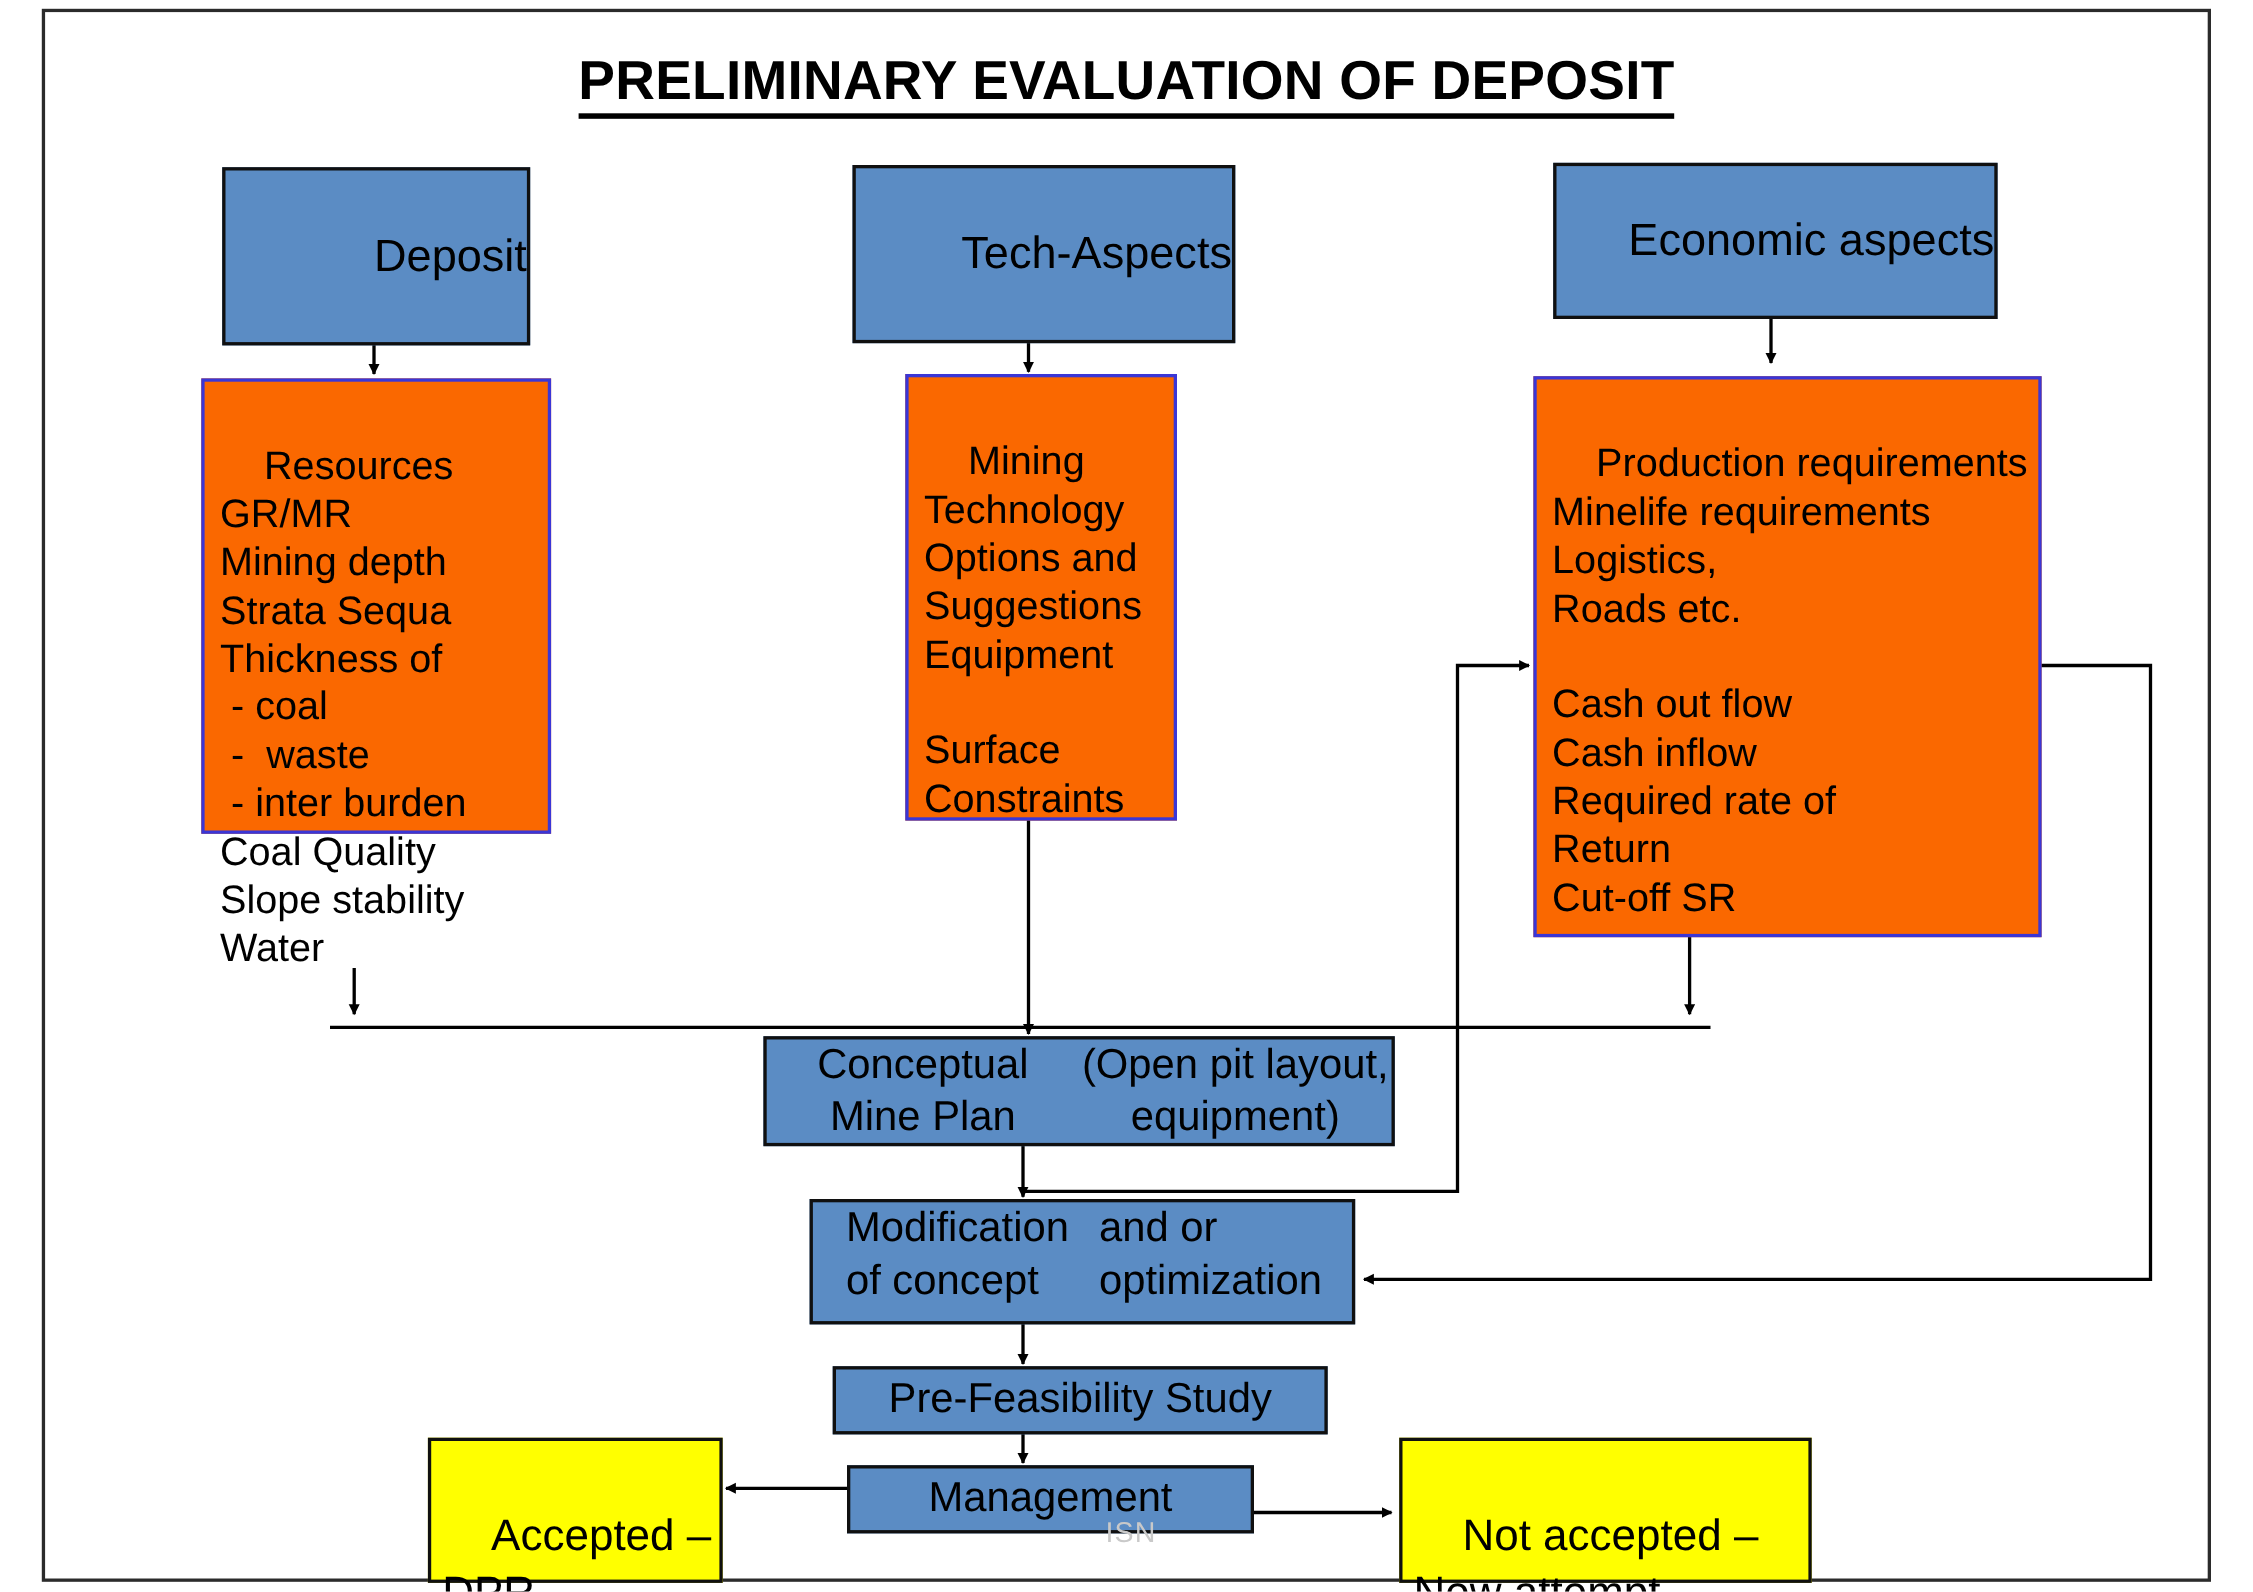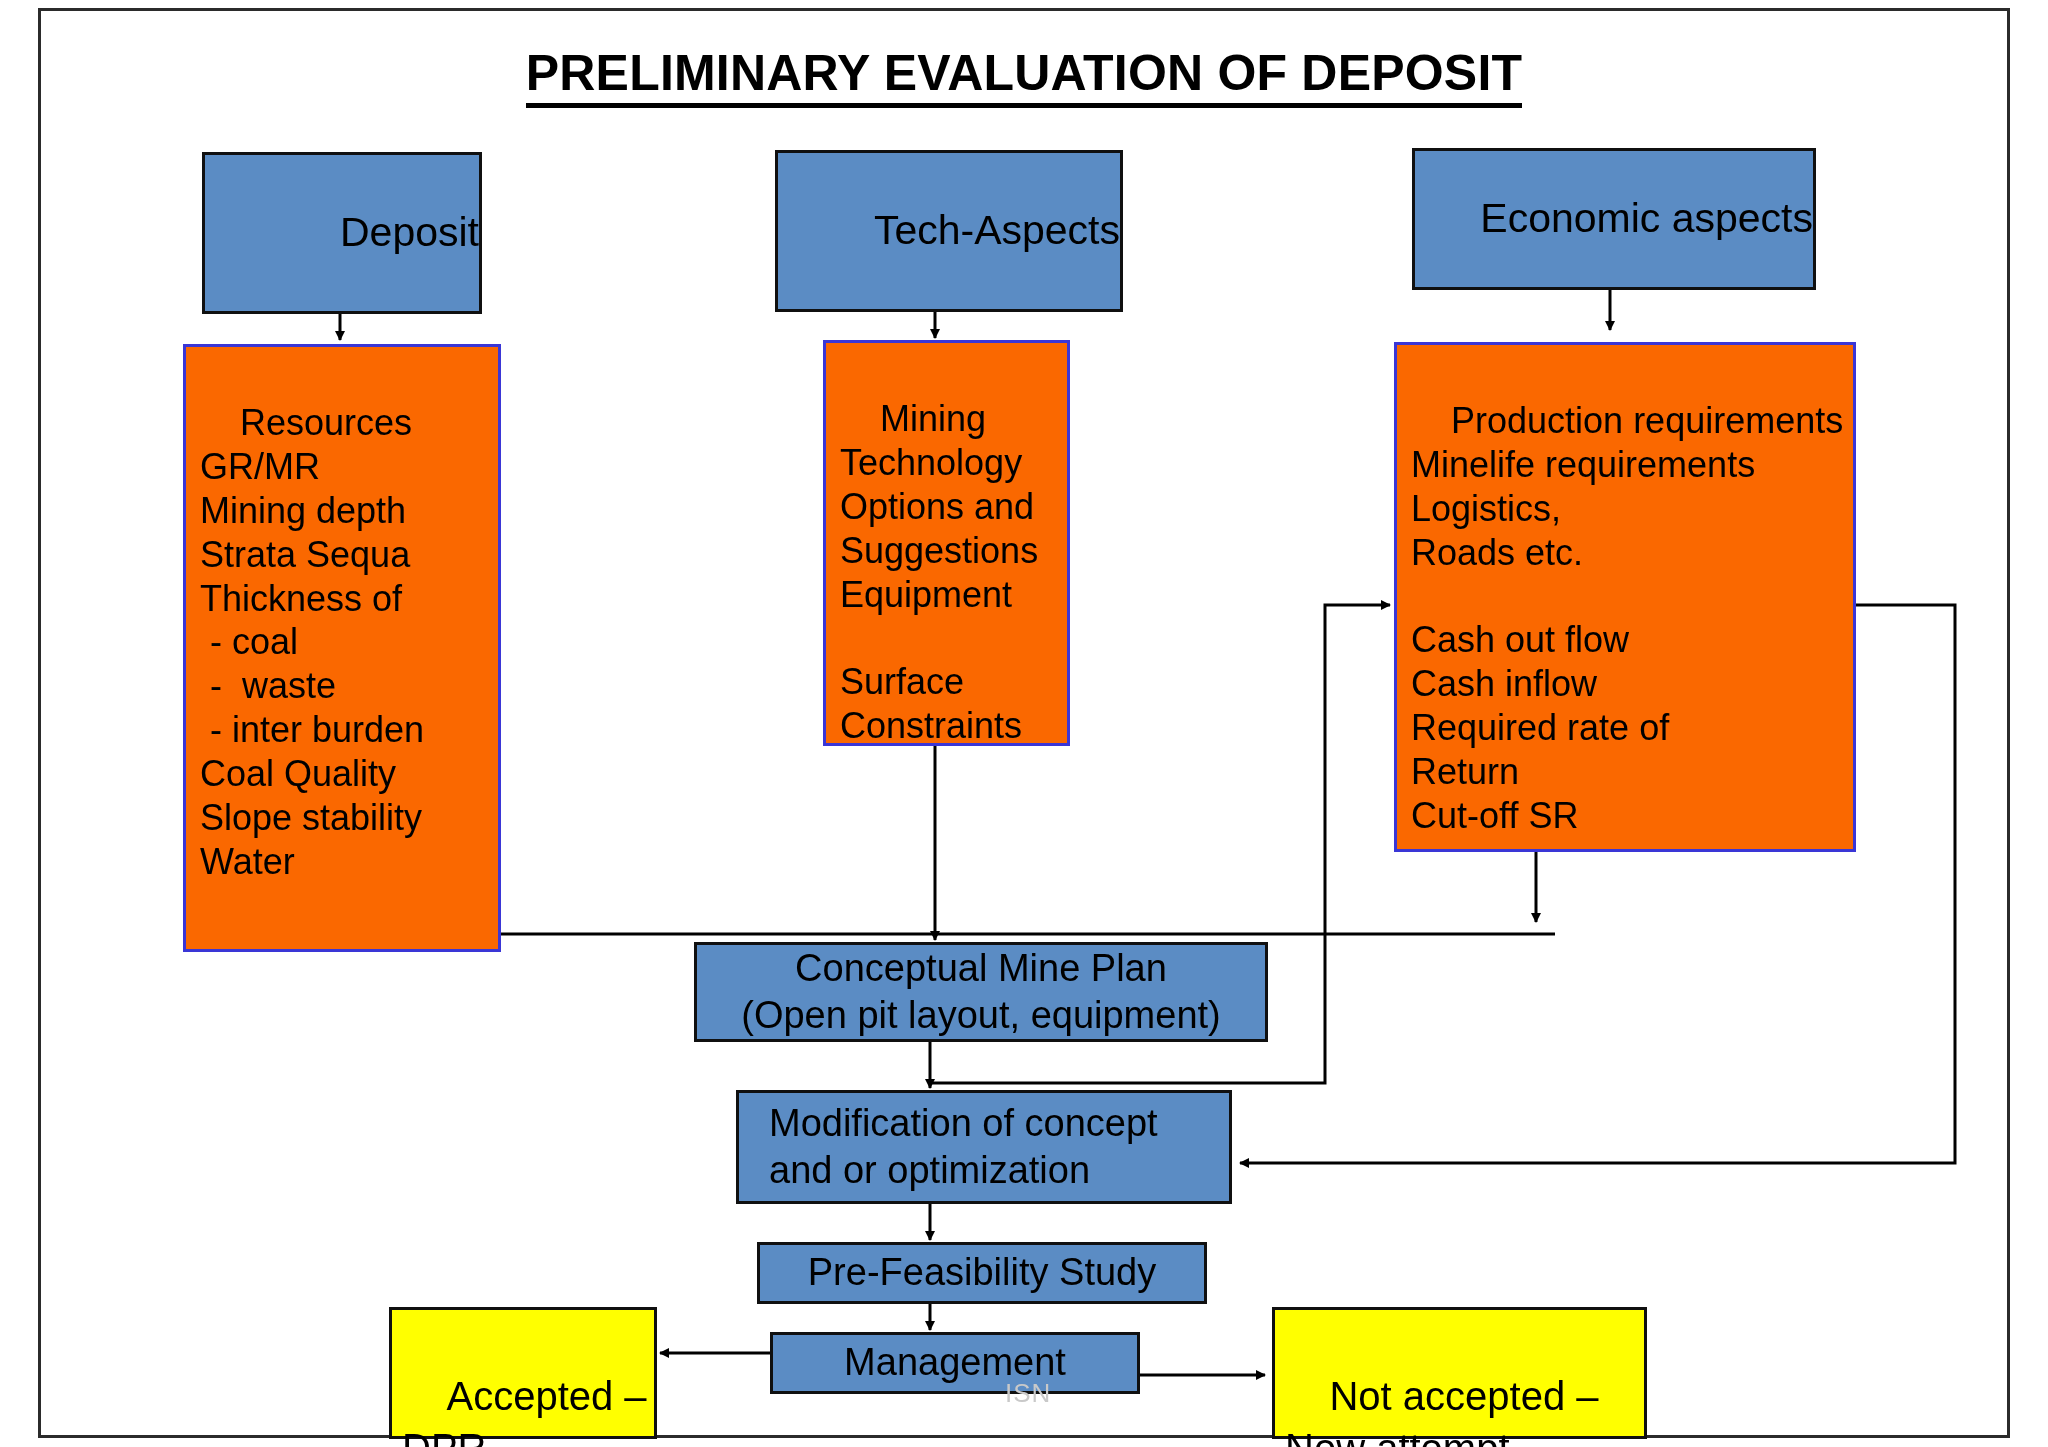--- a/index.html
+++ b/index.html
@@ -78,21 +78,21 @@
     line-height: 1.1;
   }
   .listbox {
     padding: 10px 0 0 14px;
     font-size: 36px;
     line-height: 1.22;
     white-space: pre-wrap;
   }
   .flowbox {
     display: flex;
-    flex-direction: column;
+    flex-direction: row;
     align-items: center;
     justify-content: center;
     font-size: 38px;
     line-height: 1.25;
     text-align: center;
   }
   .flowline { display: block; width: 100%; }
   .yellowbox {
     padding: 8px 0 0 10px;
     font-size: 40px;
@@ -149,21 +149,21 @@
   </svg>
 
   <div class="title">
     <span>PRELIMINARY EVALUATION OF DEPOSIT</span>
   </div>
 
   <div class="box blue hdr" style="left:202px; top:152px; width:280px; height:162px;">
     <span>Deposit</span>
   </div>
 
-  <div class="box orange listbox" style="left:183px; top:344px; width:318px; height:608px;">
+  <div class="box orange listbox" style="left:183px; top:344px; width:318px; height:414px;">
     <span>Resources
 GR/MR
 Mining depth
 Strata Sequa
 Thickness of
  - coal
  -  waste
  - inter burden
 Coal Quality
 Slope stability

